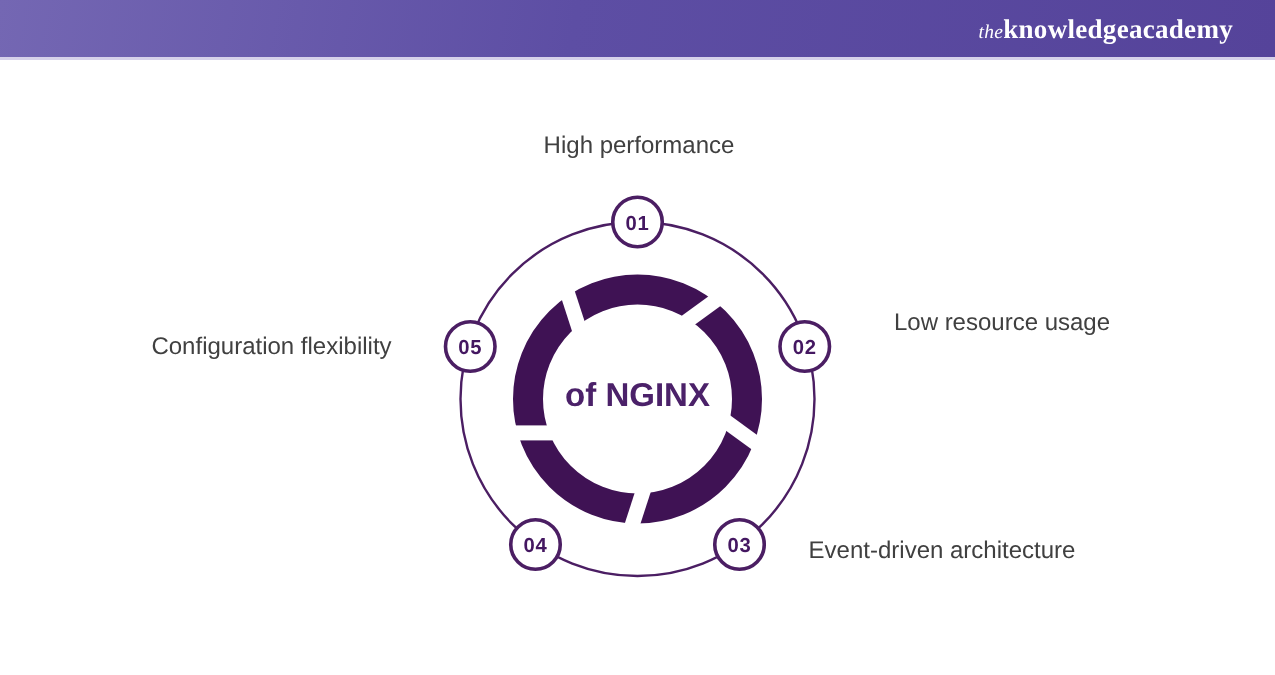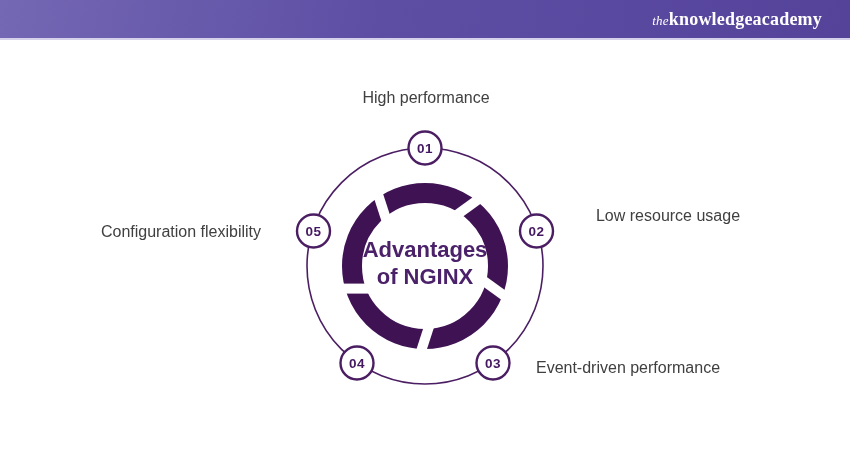--- a/index.html
+++ b/index.html
@@ -126,22 +126,21 @@
       <circle r="16.5" fill="#ffffff" stroke="#4b1e63" stroke-width="2.4"></circle>
       <text y="5" text-anchor="middle" class="badge-number">04</text>
     </g>
     <g transform="translate(313.5,231)">
       <circle r="16.5" fill="#ffffff" stroke="#4b1e63" stroke-width="2.4"></circle>
       <text y="5" text-anchor="middle" class="badge-number">05</text>
     </g>
   </svg>
 
   <div class="center-title">
-    <div>Advantages</div>
     <div>of NGINX</div>
   </div>
 
   <div class="node-label label-high">High performance</div>
   <div class="node-label label-low">Low resource usage</div>
-  <div class="node-label label-event">Event-driven performance</div>
+  <div class="node-label label-event">Event-driven architecture</div>
   <div class="node-label label-config">Configuration flexibility</div>
 
 </div>
 
 </body></html>

